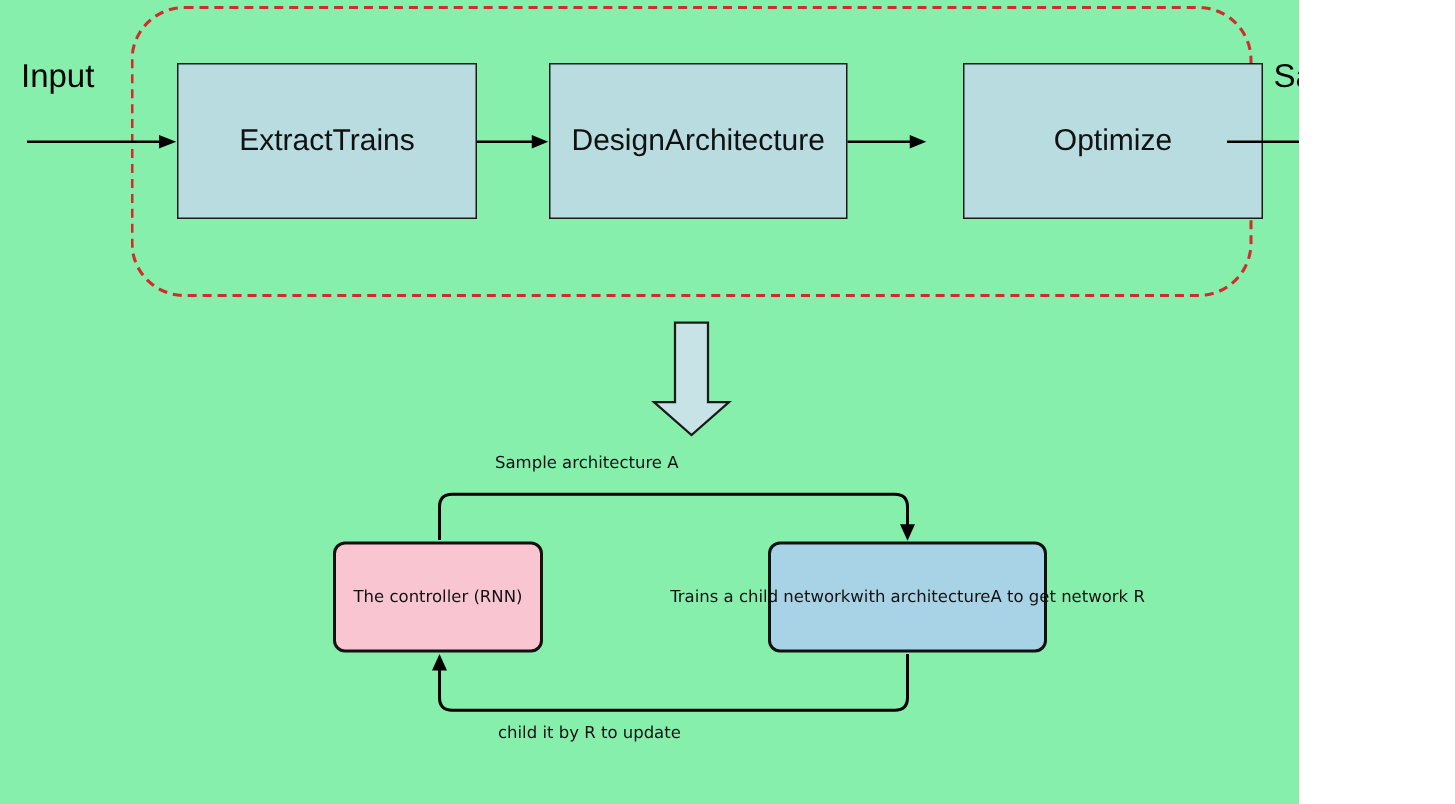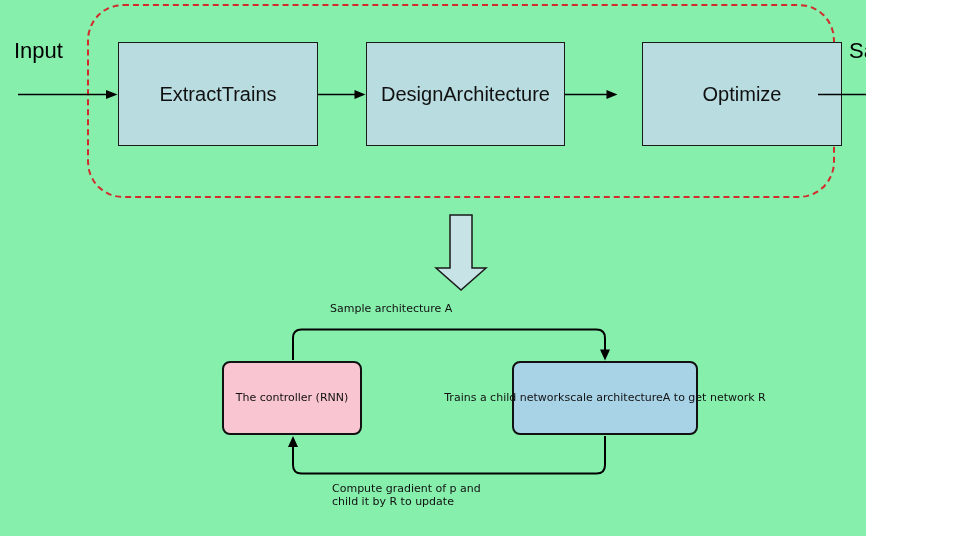--- a/index.html
+++ b/index.html
@@ -147,22 +147,21 @@
   <div class="abs loop-caption" id="sample-caption">
     <div>Sample architecture A</div>
   </div>
 
   <div class="abs loop-box" id="controller-box">
     <div class="line">The controller (RNN)</div>
   </div>
 
   <div class="abs loop-box" id="child-box">
     <div class="line">Trains a child network</div>
-    <div class="line">scale architecture</div>
+    <div class="line">with architecture</div>
     <div class="line">A to get network R</div>
   </div>
 
   <div class="abs loop-caption" id="gradient-caption">
-    <div>Compute gradient of p and</div>
     <div>child it by R to update</div>
   </div>
 
 </div>
 
 </body></html>

